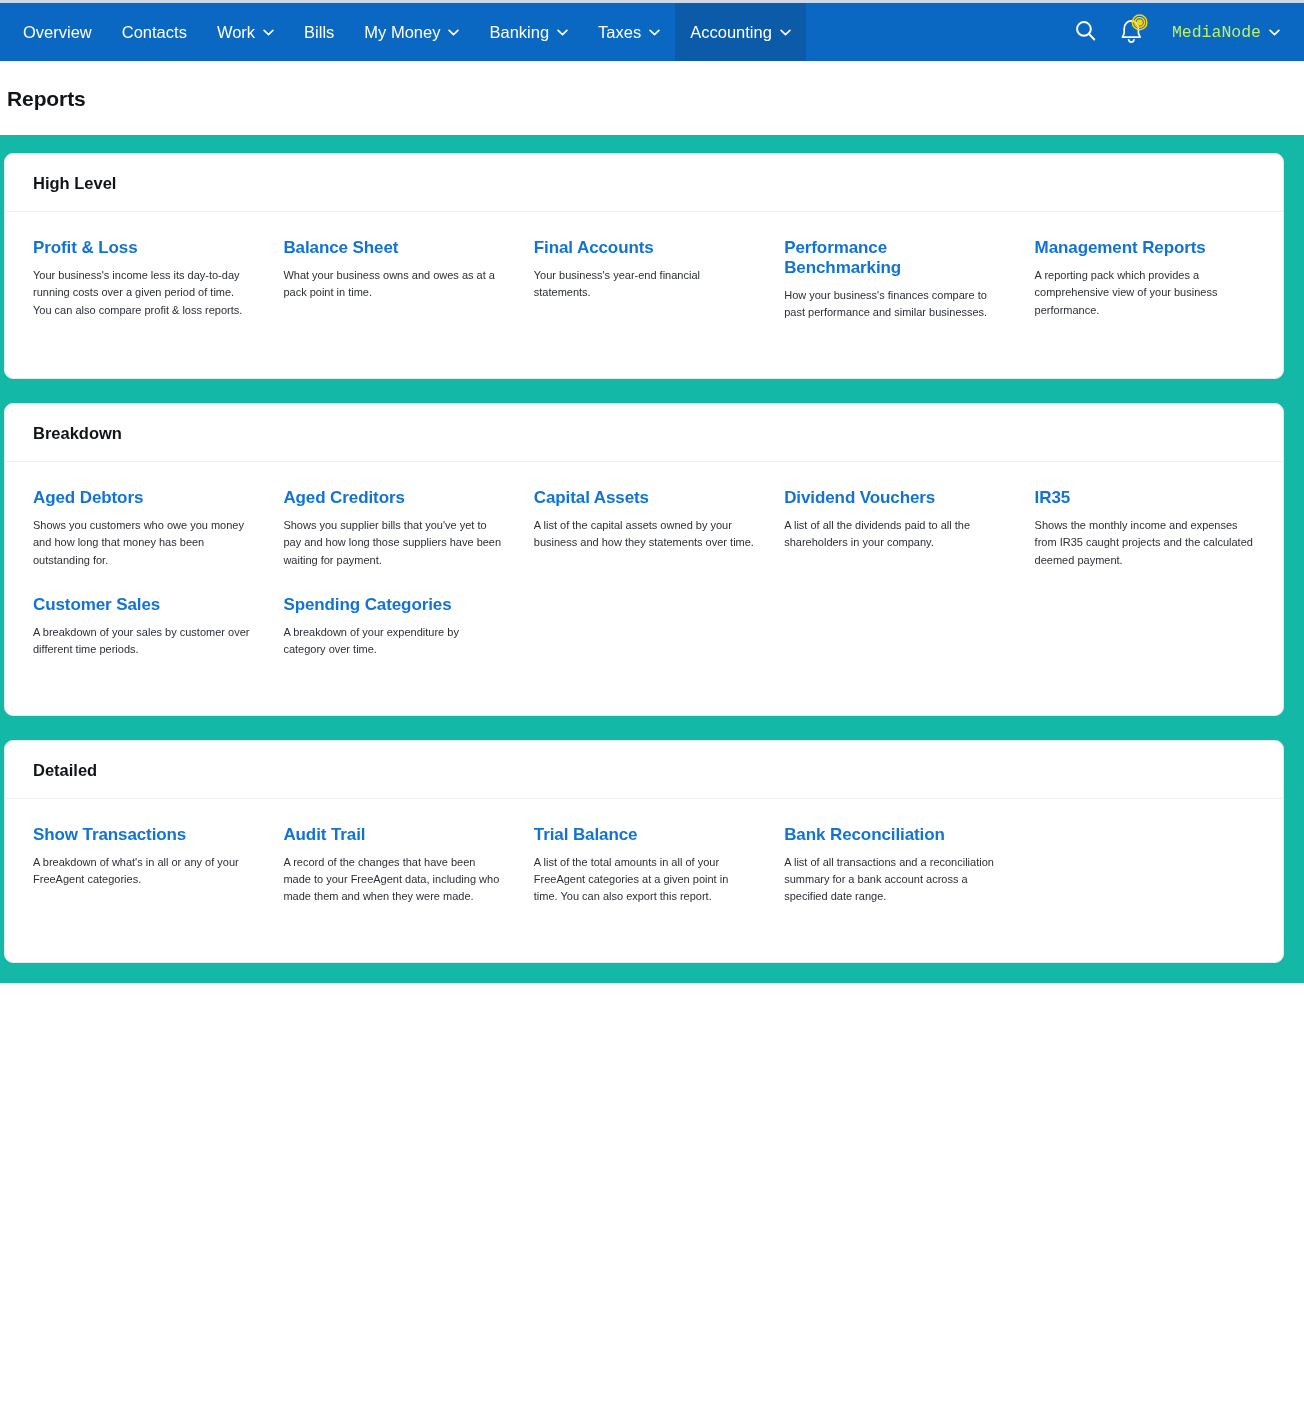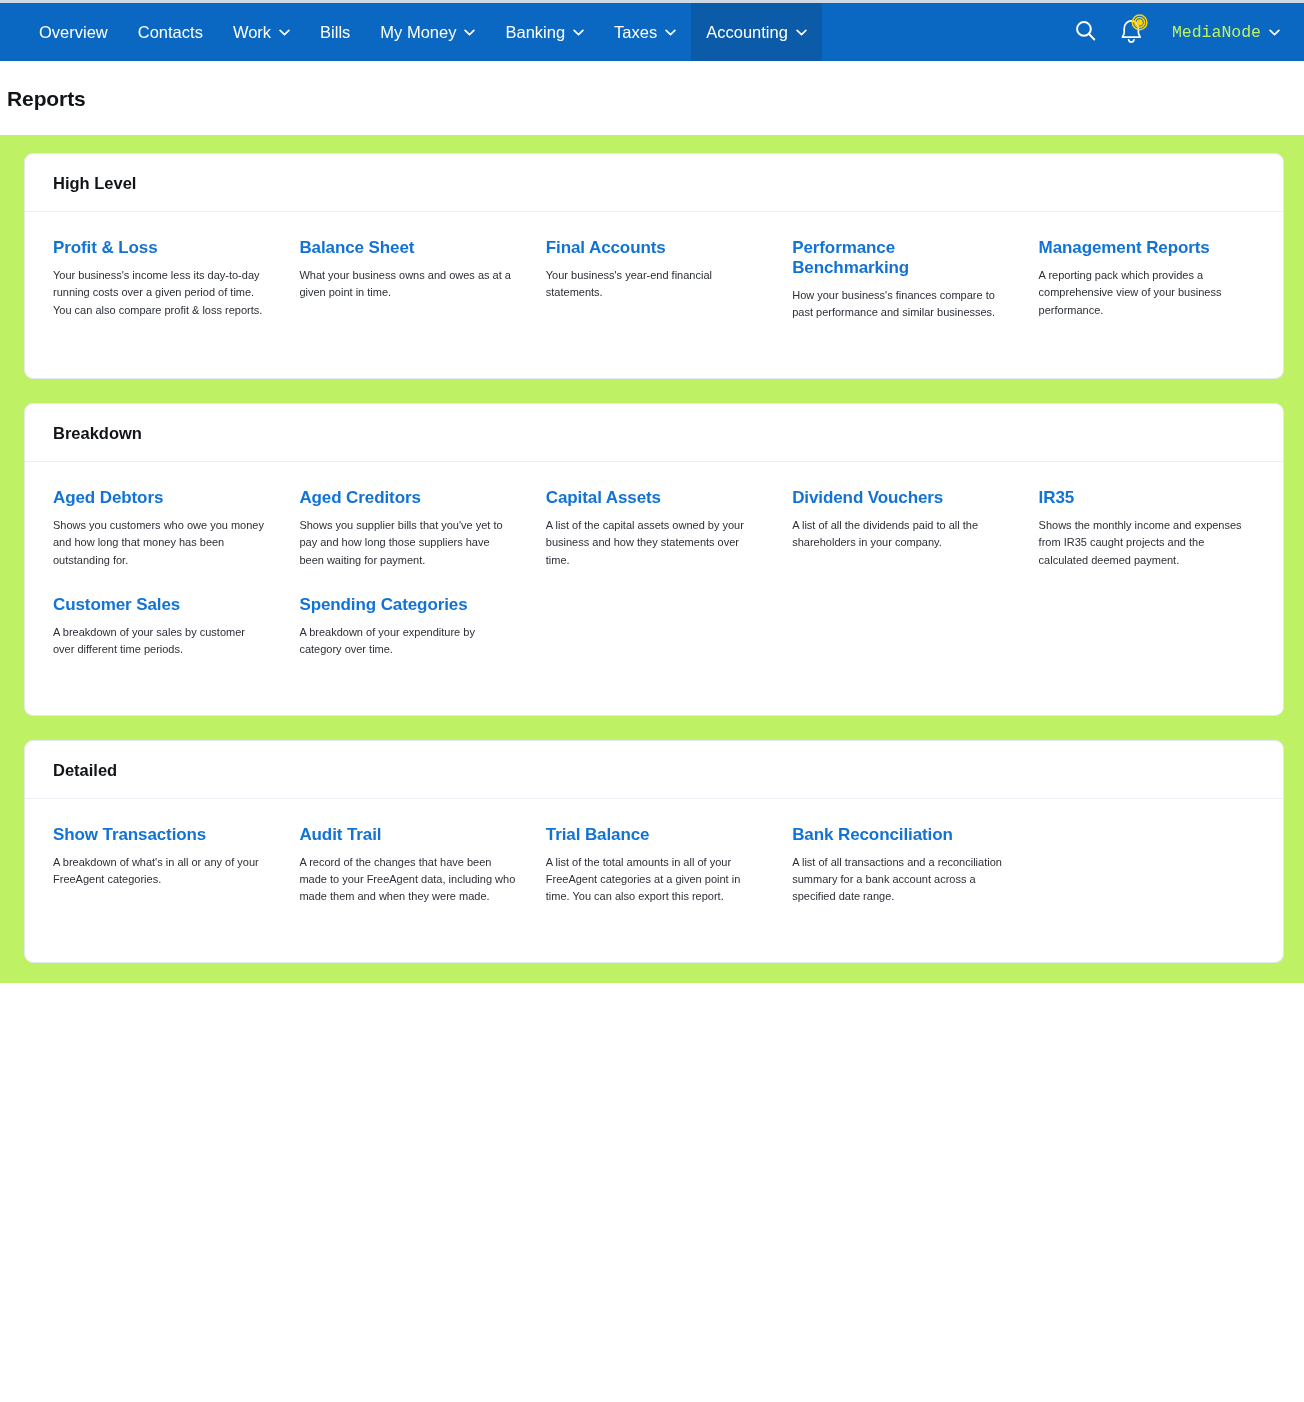--- a/index.html
+++ b/index.html
@@ -27,21 +27,21 @@
     height: 58px;
     background: #0a68c2;
     display: flex;
     align-items: stretch;
     width: 100%;
     position: relative;
   }
   .nav-left {
     display: flex;
     align-items: stretch;
-    padding-left: 24px;
+    padding-left: 8px;
   }
   .nav-item {
     display: flex;
     align-items: center;
     gap: 8px;
     padding: 0 15px;
     color: #ffffff;
     font-size: 16.5px;
     line-height: 1;
     white-space: nowrap;
@@ -95,22 +95,22 @@
   }
   .page-title {
     font-size: 21px;
     font-weight: bold;
     color: #111418;
     letter-spacing: -0.1px;
   }
 
   
   .content {
-    background: #bef264;
-    padding: 18px 20px 20px 24px;
+    background: #14b8a6;
+    padding: 18px 20px 20px 4px;
     min-height: 300px;
   }
 
   .card {
     background: #ffffff;
     border: 1px solid #e3e8ef;
     border-radius: 9px;
     margin-bottom: 24px;
     overflow: hidden;
   }
@@ -252,21 +252,21 @@
 </div>
 
 <div class="content">
     <div class="card">
       <div class="card-header">
         <div class="title">High Level</div>
       </div>
       <div class="card-body">
         <div class="grid">
           <div class="report-item"><a class="report-link" href="#">Profit &amp; Loss</a><div class="report-desc">Your business's income less its day-to-day running costs over a given period of time. You can also compare profit &amp; loss reports.</div></div>
-          <div class="report-item"><a class="report-link" href="#">Balance Sheet</a><div class="report-desc">What your business owns and owes as at a given point in time.</div></div>
+          <div class="report-item"><a class="report-link" href="#">Balance Sheet</a><div class="report-desc">What your business owns and owes as at a pack point in time.</div></div>
           <div class="report-item"><a class="report-link" href="#">Final Accounts</a><div class="report-desc">Your business's year-end financial statements.</div></div>
           <div class="report-item"><a class="report-link" href="#">Performance Benchmarking</a><div class="report-desc">How your business's finances compare to past performance and similar businesses.</div></div>
           <div class="report-item"><a class="report-link" href="#">Management Reports</a><div class="report-desc">A reporting pack which provides a comprehensive view of your business performance.</div></div>
         </div>
       </div>
     </div>
     <div class="card">
       <div class="card-header">
         <div class="title">Breakdown</div>
       </div>

